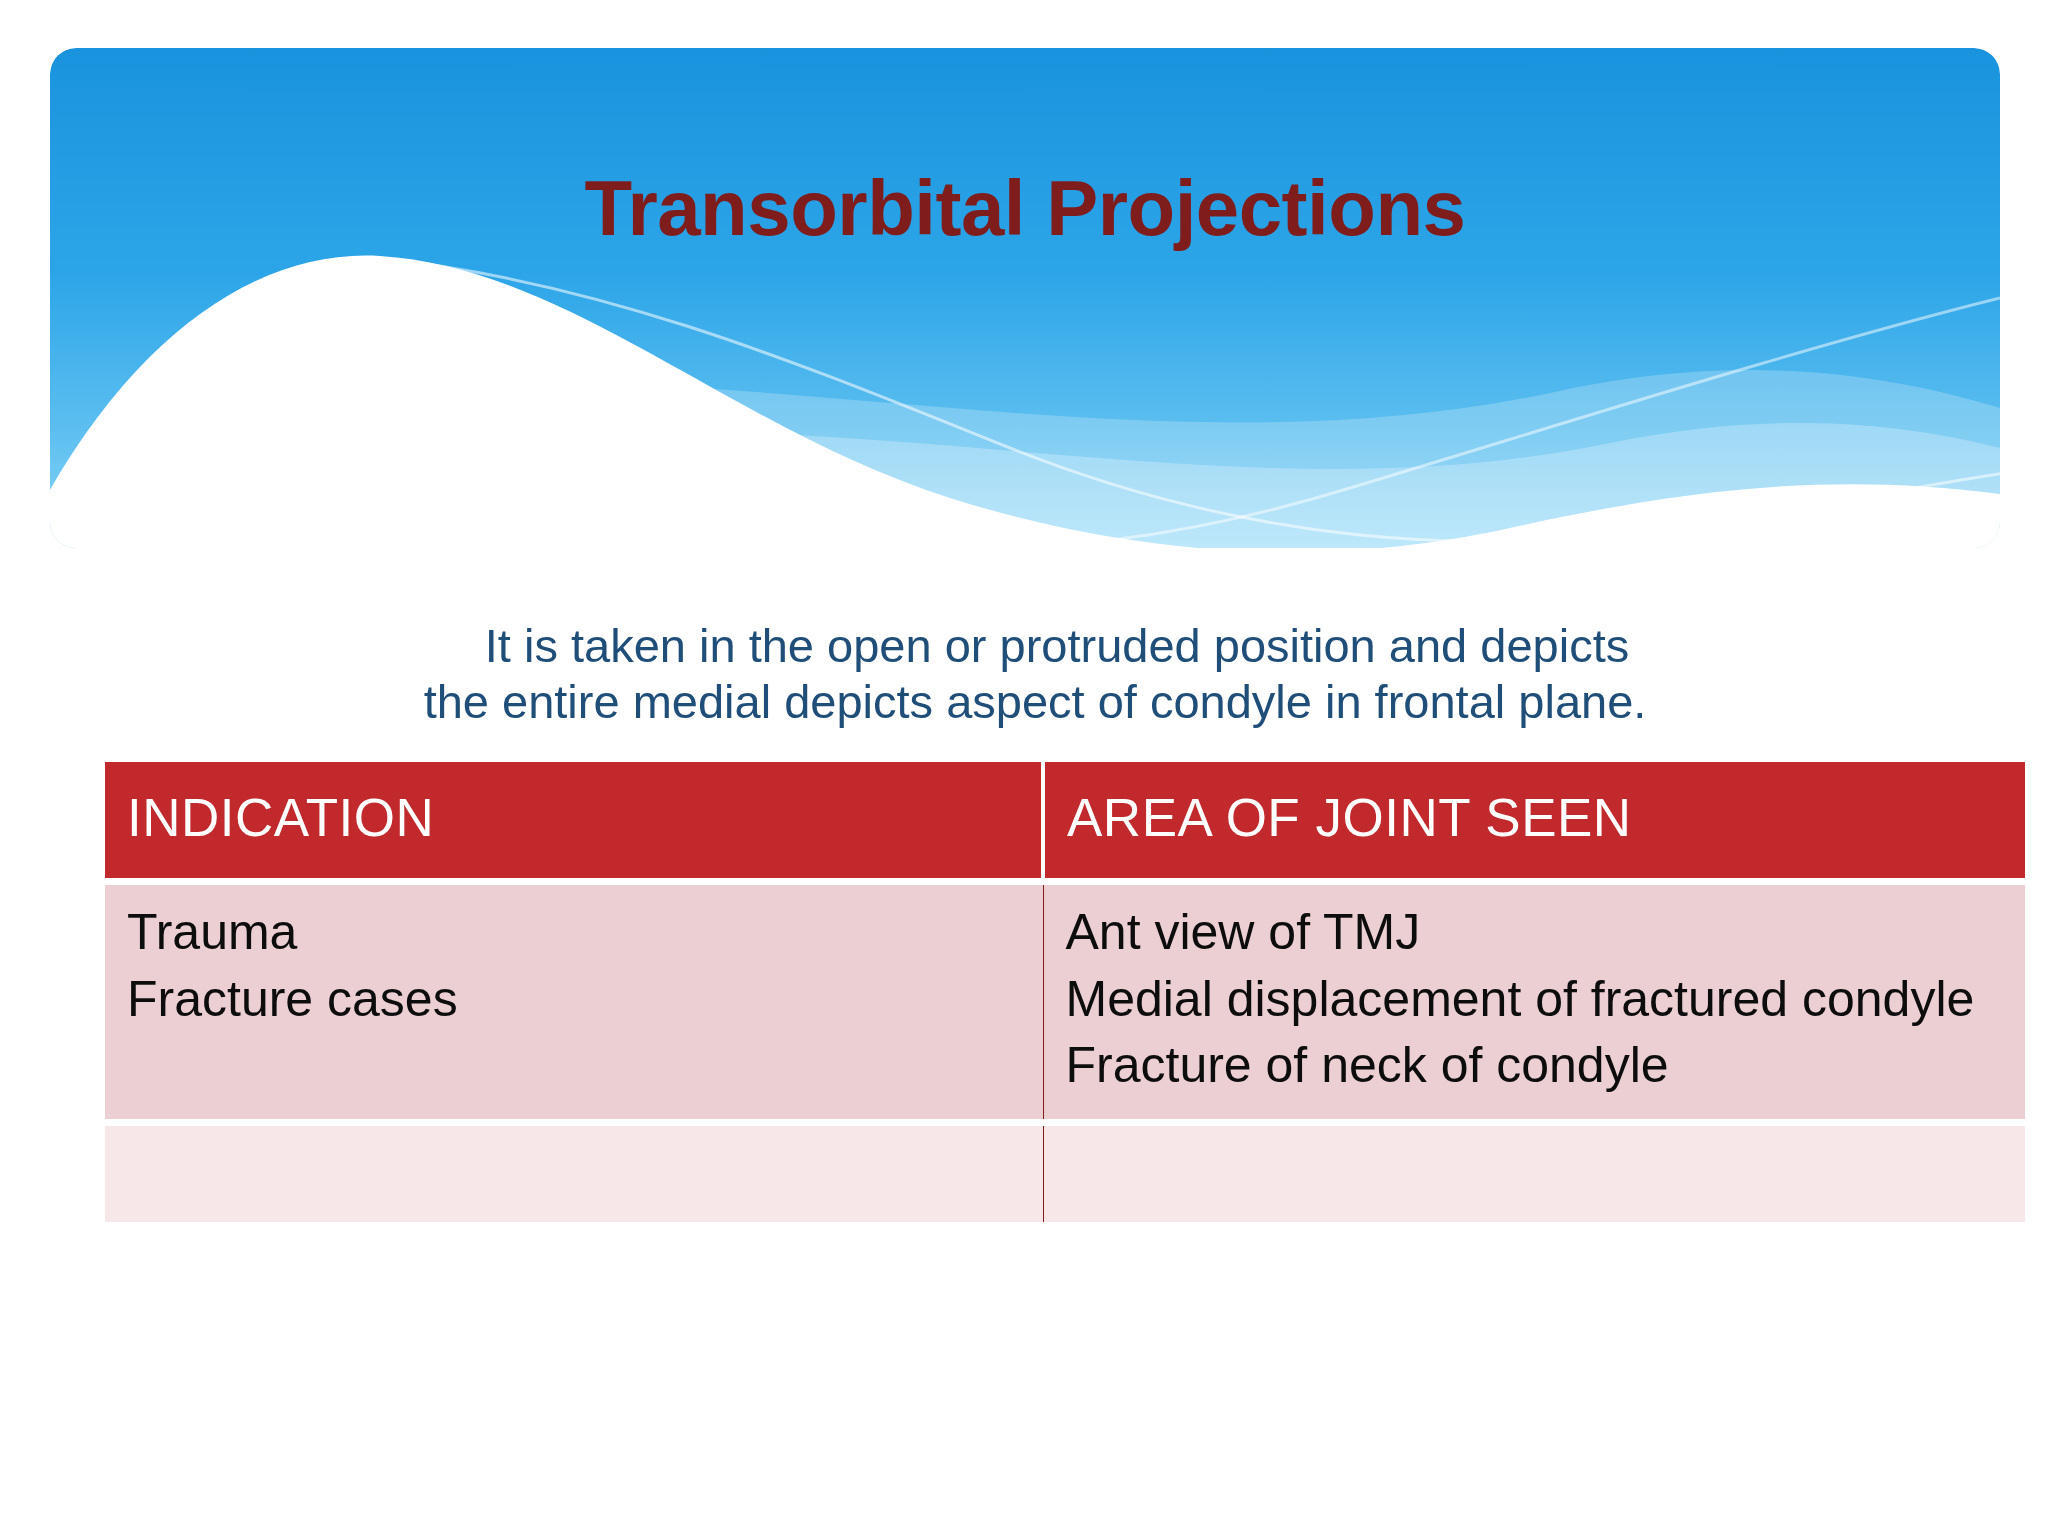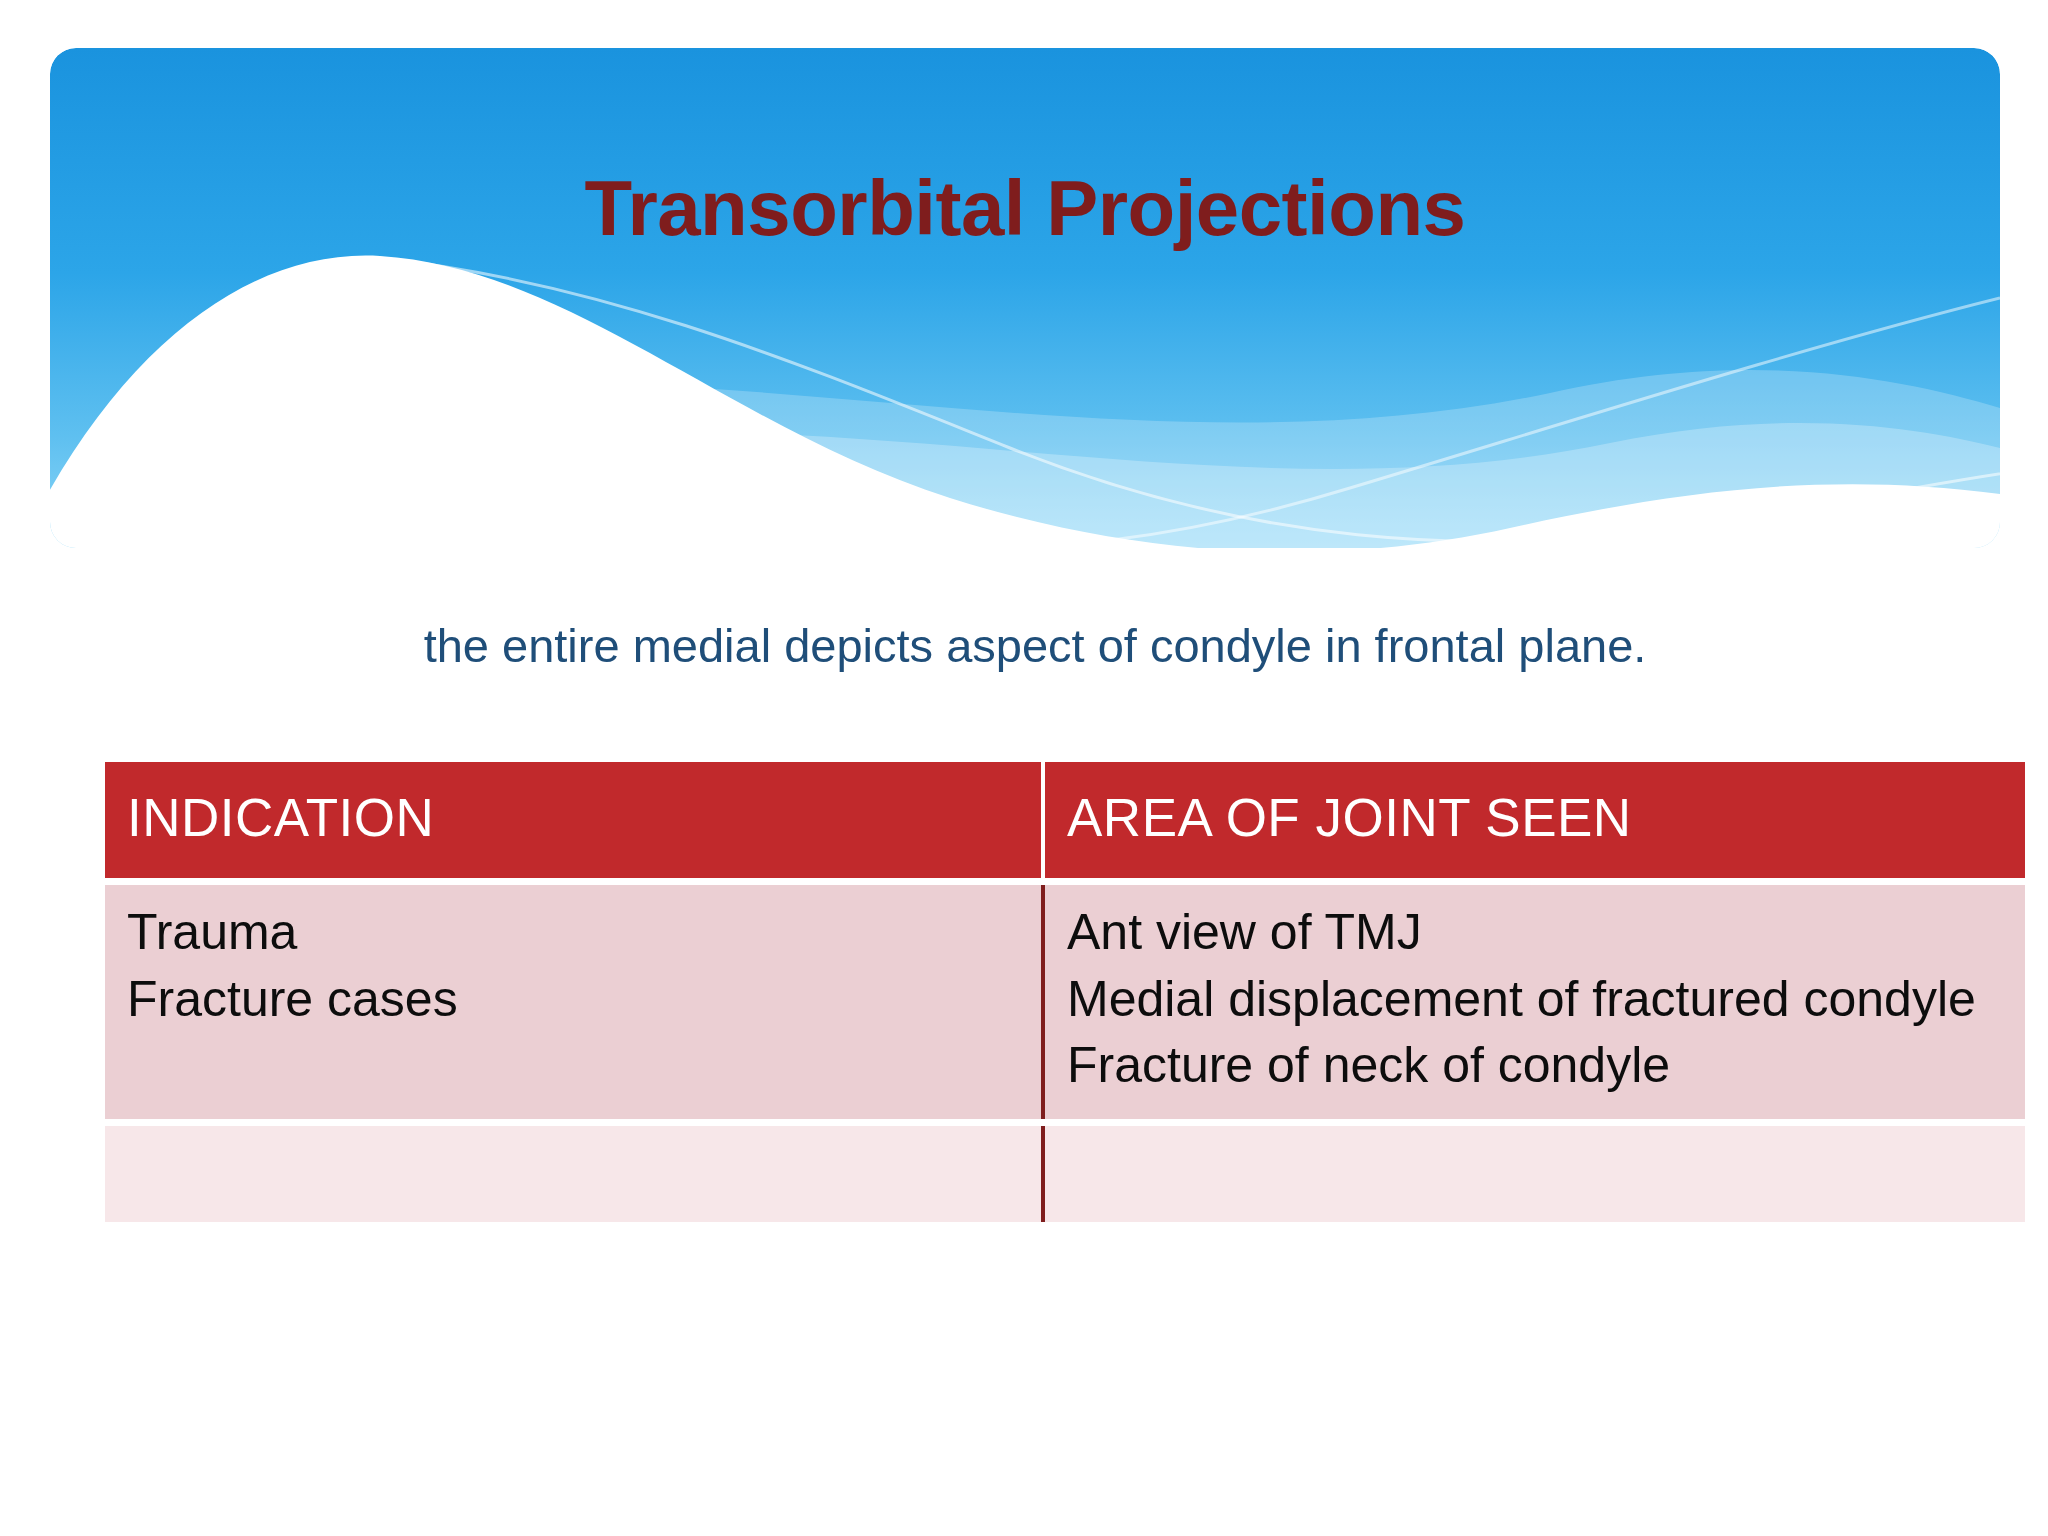--- a/index.html
+++ b/index.html
@@ -105,21 +105,21 @@
     background: #EBCFD3;
     color: #0d0d0d;
     font-family: "Liberation Sans", sans-serif;
     font-size: 50px;
     line-height: 1.33;
     text-align: left;
     vertical-align: top;
     padding: 14px 22px 20px 22px;
     border: none;
     border-top: 7px solid #ffffff;
-    border-right: 4px solid #7f1d1d;
+    border-right: 1px solid #7f1d1d;
     white-space: pre-line;
   }
   #table td:last-child { border-right: none; }
 
   #table tr.filler td {
     background: #F7E7E9;
     height: 96px;
     padding: 0;
   }
 </style>
@@ -159,20 +159,21 @@
 
         <path d="M 330,210 C 560,235 760,320 960,400 C 1180,488 1420,520 1700,470 C 1810,450 1900,432 1990,420" fill="none" stroke="#ffffff" stroke-opacity="0.55" stroke-width="3"></path>
         <path d="M 1950,250 C 1750,300 1500,380 1300,440 C 1130,492 990,506 860,498" fill="none" stroke="#ffffff" stroke-opacity="0.5" stroke-width="3"></path>
       </g>
     </svg>
   </div>
 
   <div id="title">Transorbital Projections</div>
 
   <div id="body-text">
+    <span class="line1">It is taken in the open or protruded position and depicts</span>
     <span class="line2">the entire medial depicts aspect of condyle in frontal plane.</span>
   </div>
 
   <table id="table">
     <colgroup>
       <col class="c1">
       <col class="c2">
     </colgroup>
     <thead>
       <tr>

